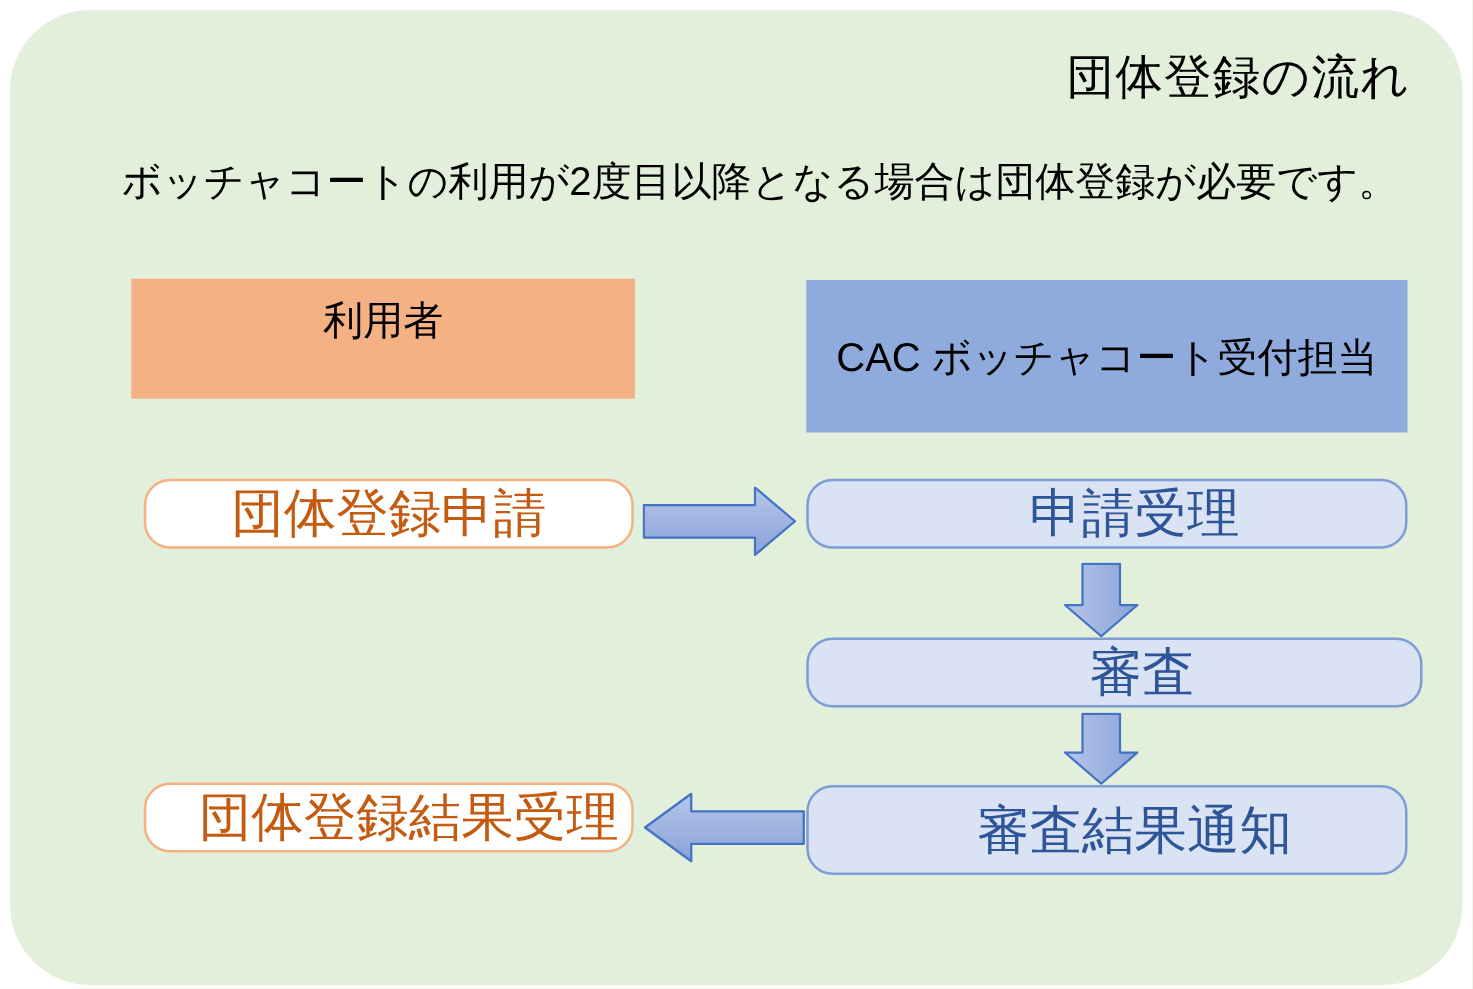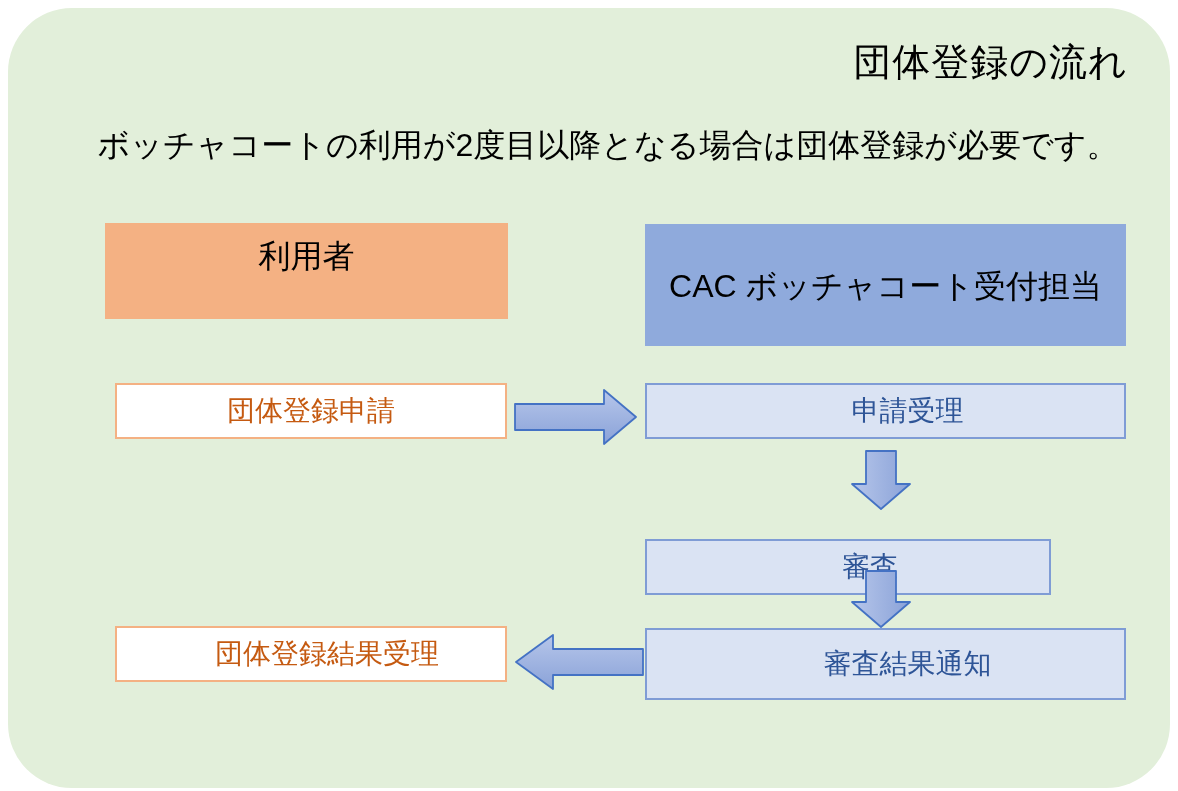--- a/index.html
+++ b/index.html
@@ -70,37 +70,38 @@
     background: var(--lane-cac-fill, #8faadc);
     flex-direction: column;
     line-height: 38px;
     padding-top: 2px;
   }
   .step {
     box-sizing: border-box;
     display: flex;
     align-items: center;
     justify-content: center;
-    font-size: 28px;
+    font-size: 42px;
     text-align: center;
+    border-radius: 21px;
   }
   .user-step {
     background: var(--user-step-fill, #ffffff);
     border: 2px solid var(--user-step-border, #f4b183);
     color: var(--user-step-text, #c55a11);
   }
   .cac-step {
     background: var(--process-fill, #dae3f3);
     border: 2px solid var(--process-border, #7f9cd5);
     color: var(--process-text, #2e5597);
     padding-left: 44px;
   }
   .s-apply  { left: 115px; top: 383px; width: 392px; height: 56px; }
   .s-accept { left: 645px; top: 383px; width: 481px; height: 56px; }
-  .s-review { left: 645px; top: 539px; width: 406px; height: 56px; }
+  .s-review { left: 645px; top: 510px; width: 493px; height: 56px; }
   .s-notify { left: 645px; top: 628px; width: 481px; height: 72px; }
   .s-result { left: 115px; top: 626px; width: 392px; height: 56px; padding-left: 32px; }
   .a-right { left: 514px; top: 389px; }
   .a-down1 { left: 851px; top: 450px; }
   .a-down2 { left: 851px; top: 570px; }
   .a-left  { left: 515px; top: 634px; }
   svg { display: block; }
 </style>
 </head>
 <body>

